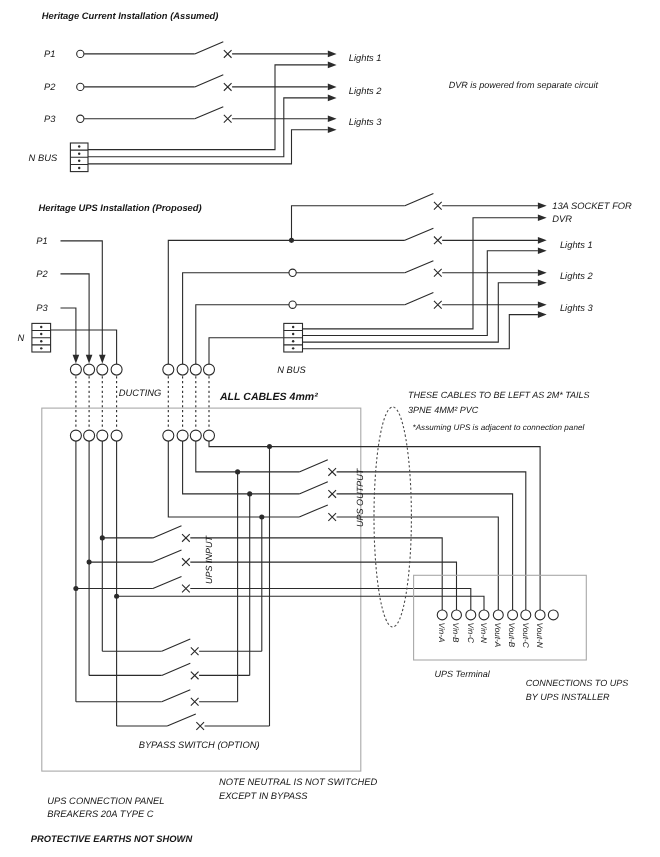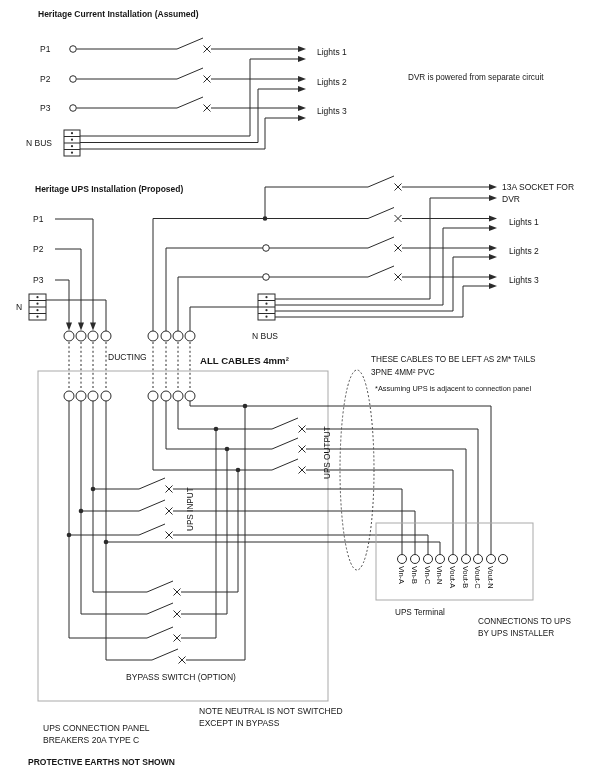--- a/index.html
+++ b/index.html
@@ -1,16 +1,16 @@
 <!DOCTYPE html>
 <html><head>
 <meta charset="utf-8">
 <style>
   html,body{margin:0;padding:0;background:#fff;}
-  .canvas{position:relative;width:600px;height:779px;background:#ffffff;font-family:"Liberation Sans",sans-serif;}
+  .canvas{position:relative;width:600px;height:779px;background:#ffffff;font-family:"Liberation Sans",sans-serif;font-style:italic;}
   svg text{font-family:"Liberation Sans",sans-serif;font-size:8.5px;fill:#161616;}
   svg .bold{font-weight:bold;}
   svg .big{font-size:9.6px;}
   svg .med{font-size:8.2px;}
   svg .small{font-size:7.4px;}
   svg path.w{stroke:#2b2b2b;stroke-width:1;fill:none;}
   svg path.a{fill:#2b2b2b;stroke:none;}
   svg circle.term{fill:#ffffff;stroke:#2b2b2b;stroke-width:1;}
   svg circle.dot{fill:#2b2b2b;stroke:none;}
   svg .dash{stroke-dasharray:2 2.4;}

